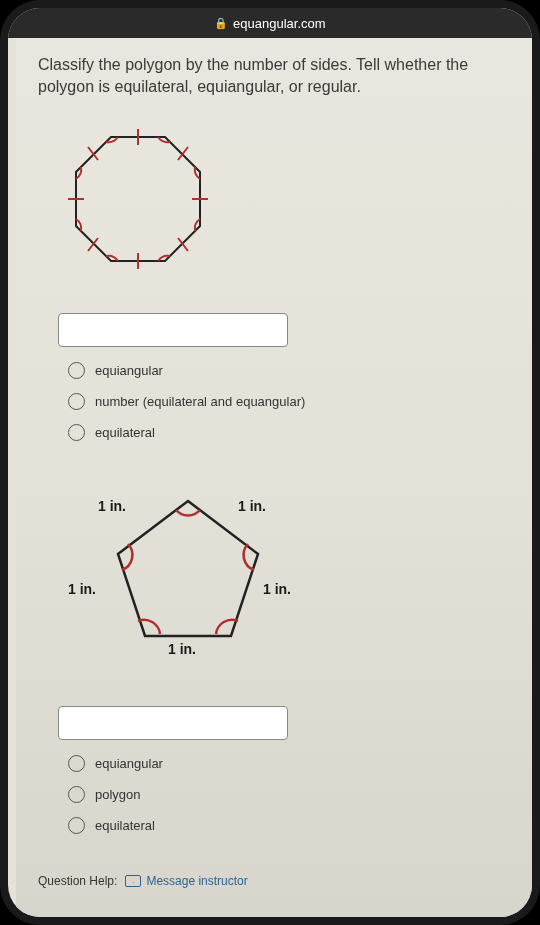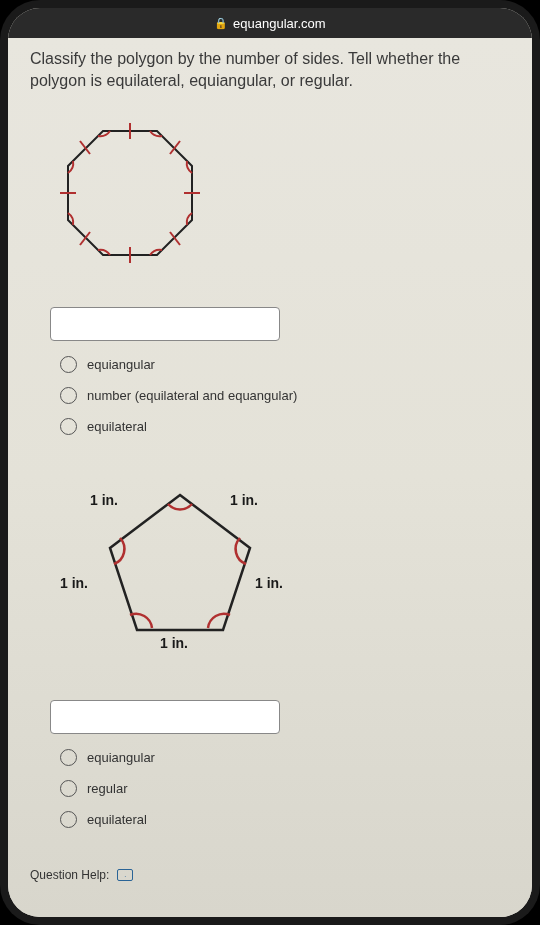--- a/index.html
+++ b/index.html
@@ -36,23 +36,24 @@
       justify-content: center;
       color: #fff;
       font-size: 13px;
       gap: 5px;
     }
     .lock-icon {
       font-size: 11px;
     }
     .content {
       flex: 1;
-      padding: 10px 22px;
+      padding: 16px 22px;
       overflow-y: auto;
       background: linear-gradient(180deg, #e8e6de 0%, #e4e2d8 50%, #d8d6cc 100%);
+      margin-left: 8px;
     }
     .question-text {
       font-size: 16px;
       color: #3a3a3a;
       line-height: 1.4;
       margin-bottom: 20px;
     }
     .figure {
       margin: 15px 0 20px 20px;
     }
@@ -215,30 +216,31 @@
 
       <input type="text" class="text-input" style="">
 
       <div class="radio-group" style="margin-bottom:10px;">
         <div class="radio-option">
           <span class="radio-circle"></span>
           <span class="radio-label">equiangular</span>
         </div>
         <div class="radio-option">
           <span class="radio-circle"></span>
-          <span class="radio-label">regular</span>
+          <span class="radio-label">polygon</span>
         </div>
         <div class="radio-option">
           <span class="radio-circle"></span>
           <span class="radio-label">equilateral</span>
         </div>
       </div>
 
       <div class="help-row">
         <span>Question Help:</span>
         <span class="help-link">
           <span class="mail-icon"></span>
+          <span>Message instructor</span>
         </span>
       </div>
 
     </div>
   </div>
 </div>
 
 </body></html>

